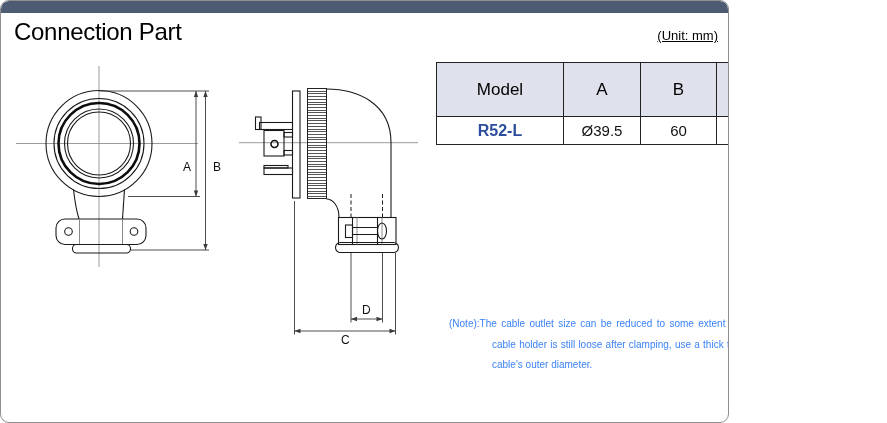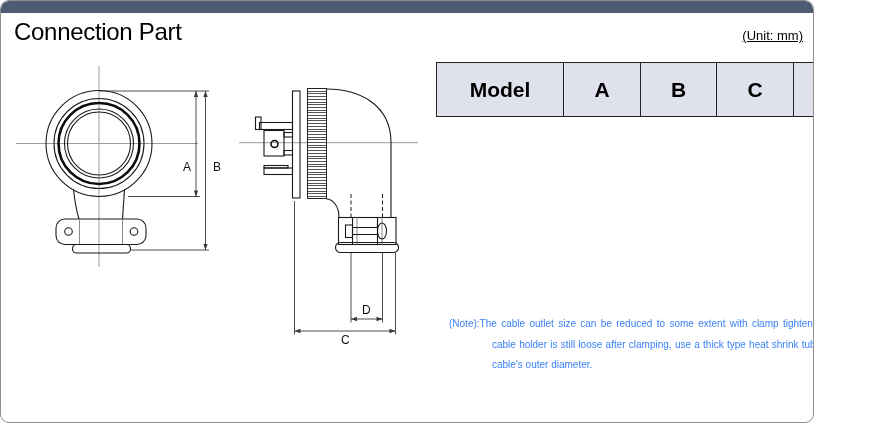--- a/index.html
+++ b/index.html
@@ -2,21 +2,21 @@
 <html style="--accent: #4e5c73; --thbg: #dfe1ec; --model: #2d4e9e; --line: #1a1a1a;"><head>
 <meta charset="utf-8">
 <style>
   :root{
     --accent:#4e5c73; --thbg:#dfe1ec; --model:#2d4e9e; --line:#1a1a1a;
   }
   *{box-sizing:border-box;}
   html,body{margin:0;padding:0;background:#fff;}
   body{font-family:"Liberation Sans",sans-serif;color:#111;}
   .page{
-    position:relative;width:814px;height:423px;background:#fff;
+    position:relative;width:729px;height:423px;background:#fff;
     border:1px solid #8f8f8f;border-radius:9px;overflow:hidden;
   }
   .top-bar{
     position:absolute;left:0;top:0;width:100%;height:12px;
     background:var(--accent);border-radius:8px 8px 0 0;
   }
   .title{
     position:absolute;left:13px;top:17px;font-size:24px;letter-spacing:-0.3px;
     color:#000;white-space:nowrap;
   }
@@ -39,21 +39,21 @@
   .arr{fill:#3a3a3a;stroke:none;}
   .dimlabel{font-family:"Liberation Sans",sans-serif;font-size:12px;fill:#111;}
   table.dim-table{
     position:absolute;left:435px;top:61px;width:443px;
     border-collapse:collapse;table-layout:fixed;background:#fff;
   }
   .dim-table th,.dim-table td{
     border:1px solid #222;text-align:center;vertical-align:middle;padding:0;
   }
   .dim-table thead th{
-    background:var(--thbg);height:54px;font-weight:bold;font-size:21px;color:#000;
+    background:var(--thbg);height:54px;font-weight:normal;font-size:17px;color:#000;
   }
   .dim-table tbody td{height:28px;font-size:15px;color:#111;}
   .dim-table td.model{color:var(--model);font-weight:bold;font-size:16px;cursor:pointer;}
   .note{
     position:absolute;left:436px;top:301px;width:442px;margin:12px;
     font-size:10px;line-height:20.5px;text-align:justify;color:#3b82f6;
     padding-left:43px;text-indent:-43px;
   }
 </style>
 </head>
@@ -164,17 +164,24 @@
     <thead>
       <tr>
         <th>Model</th>
         <th>A</th>
         <th>B</th>
         <th>C</th>
         <th>D</th>
       </tr>
     </thead>
     <tbody>
+      <tr>
+        <td class="model">R52-L</td>
+        <td>Ø39.5</td>
+        <td>60</td>
+        <td>43</td>
+        <td>Ø13</td>
+      </tr>
     </tbody>
   </table>
 
   <p class="note"><span>(Note):</span><span>The cable outlet size can be reduced to some extent with clamp tightening but when the cable holder is still loose after clamping, use a thick type heat shrink tube to increase the cable's outer diameter.</span></p>
 </div>
 
 </body></html>

